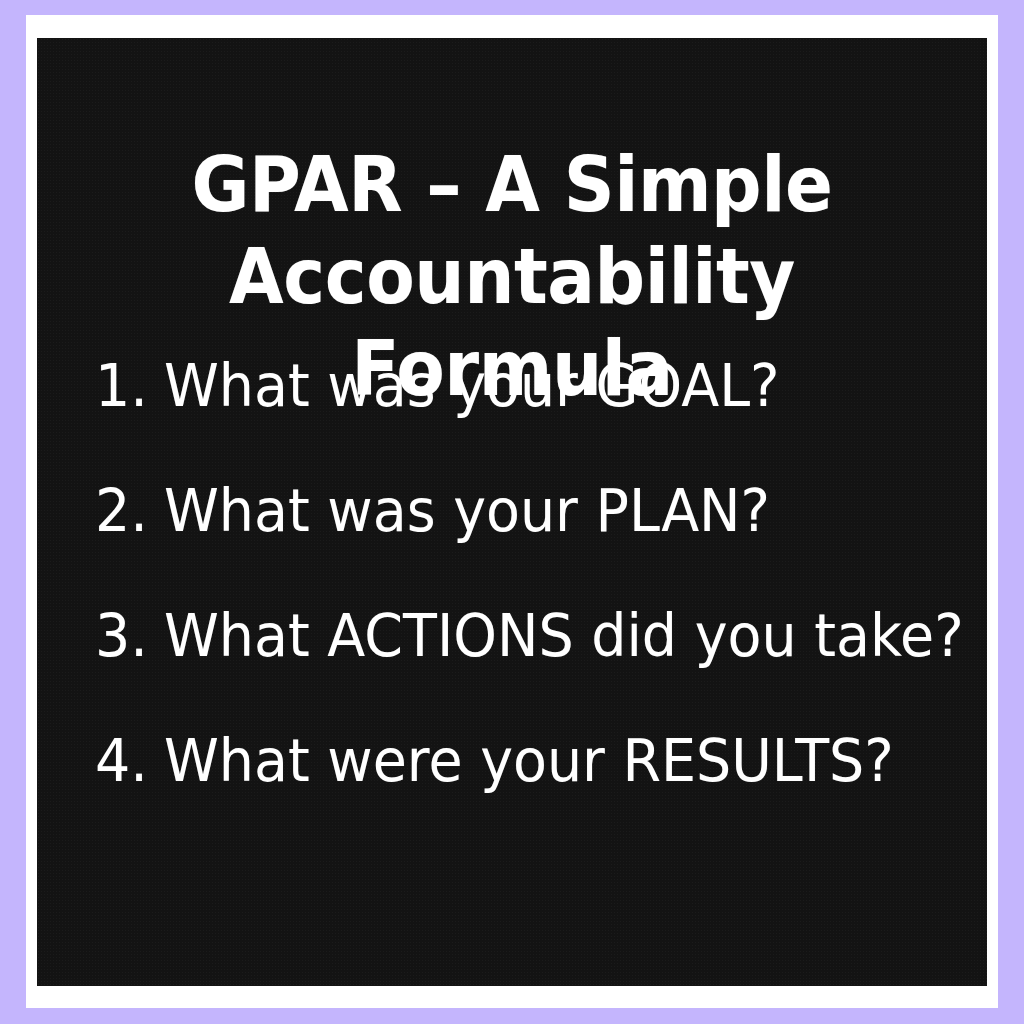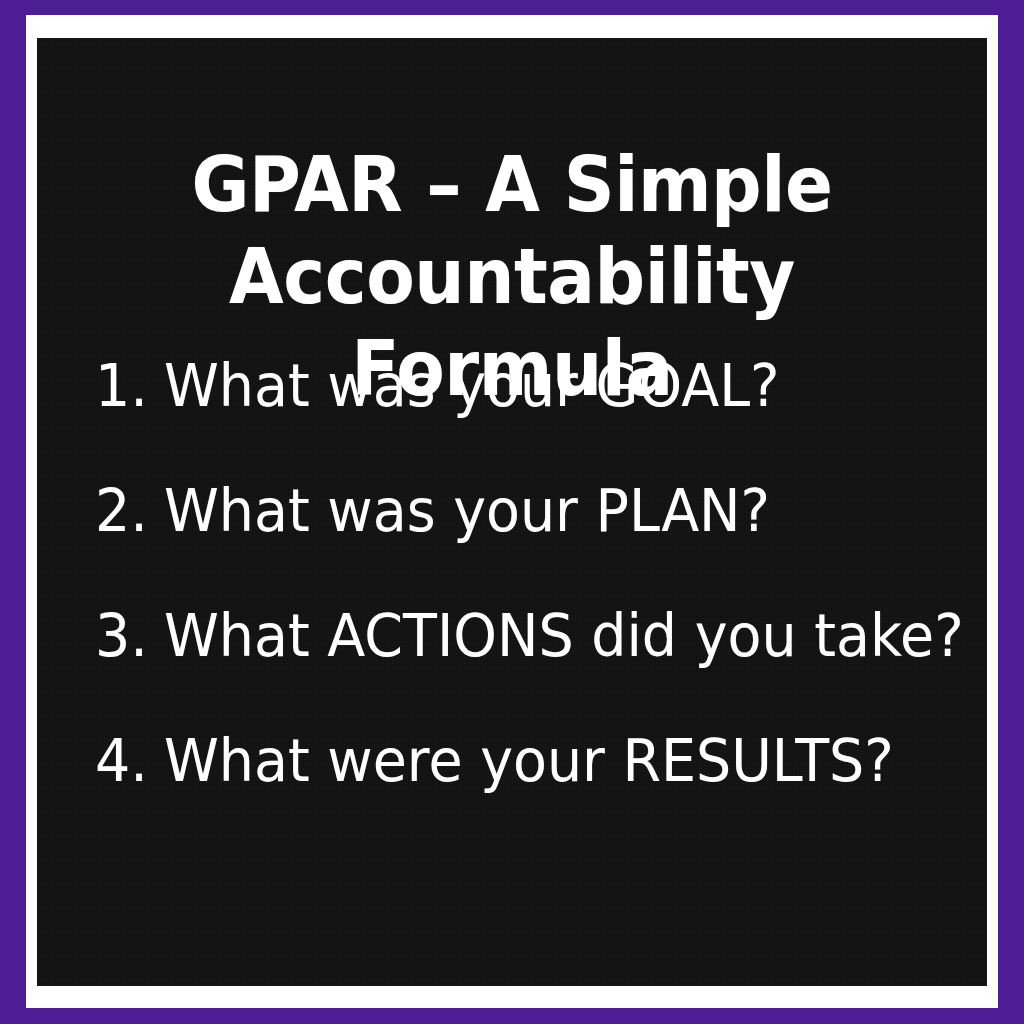--- a/index.html
+++ b/index.html
@@ -13,21 +13,21 @@
     overflow: hidden;
     font-family: "Liberation Sans", sans-serif;
   }
 
   
   .slide-frame {
     position: relative;
     box-sizing: border-box;
     width: 1024px;
     height: 1024px;
-    background: #4c1d95;
+    background: #c4b5fd;
     padding: 15px 26px 16px 26px;
   }
 
   
   .white-border {
     box-sizing: border-box;
     width: 100%;
     height: 100%;
     background: #ffffff;
     padding: 23px 11px 22px 11px;

